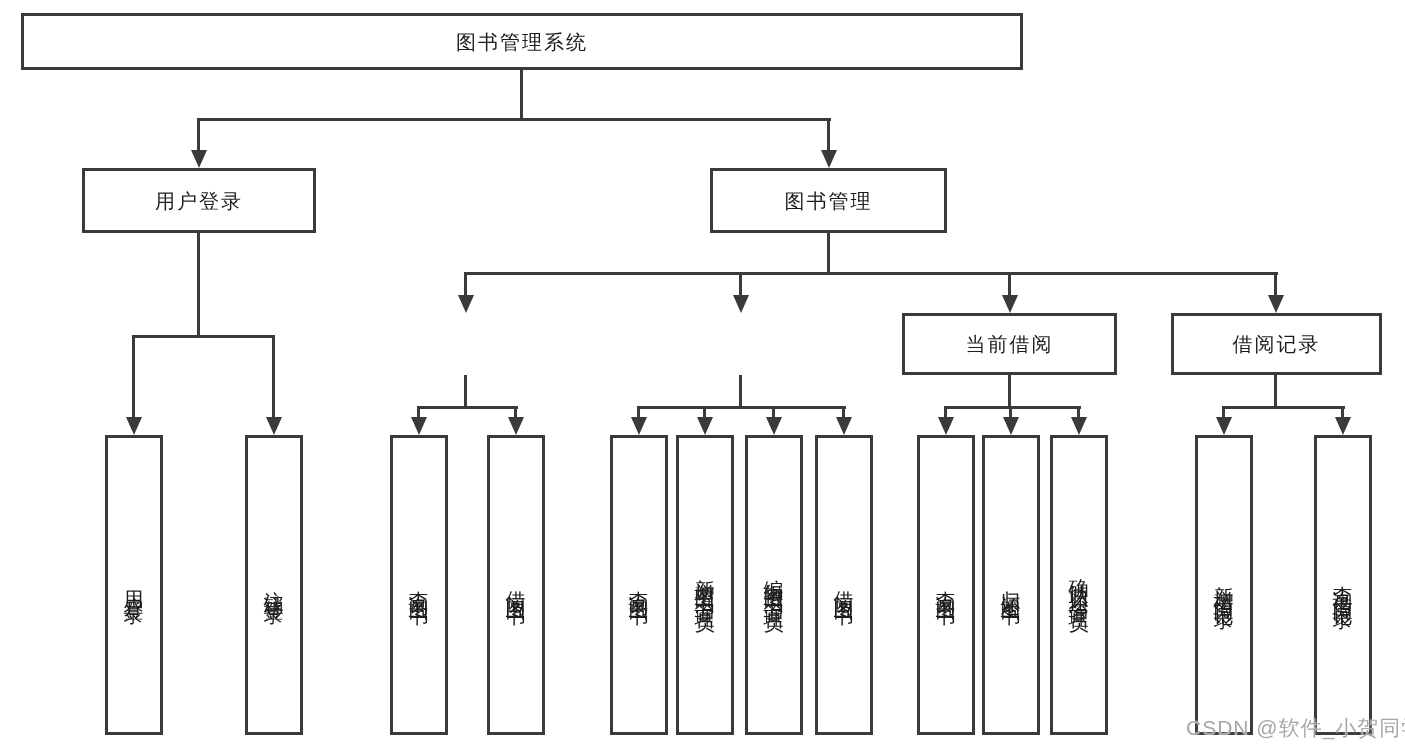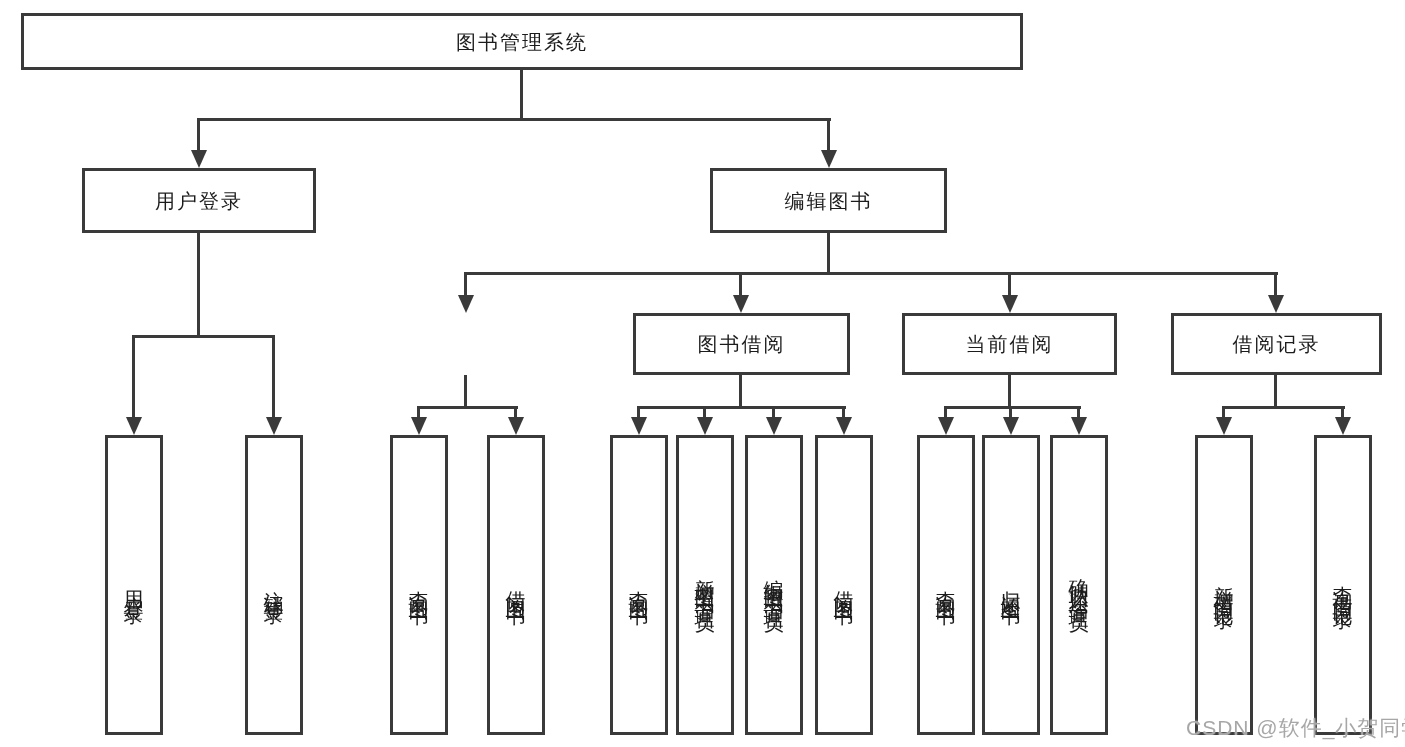--- a/index.html
+++ b/index.html
@@ -36,26 +36,23 @@
 <div class="canvas">
 
   <div class="box" style="left:21px;top:13px;width:1002px;height:57px">
     <span class="lbl">图书管理系统</span>
   </div>
 
   <div class="box" style="left:82px;top:168px;width:234px;height:65px">
     <span class="lbl">用户登录</span>
   </div>
   <div class="box" style="left:710px;top:168px;width:237px;height:65px">
-    <span class="lbl">编辑图书</span>
+    <span class="lbl">图书管理</span>
   </div>
 
-  <div class="box" style="left:633px;top:313px;width:217px;height:62px">
-    <span class="lbl">图书借阅</span>
-  </div>
   <div class="box" style="left:902px;top:313px;width:215px;height:62px">
     <span class="lbl">当前借阅</span>
   </div>
   <div class="box" style="left:1171px;top:313px;width:211px;height:62px">
     <span class="lbl">借阅记录</span>
   </div>
 
   <div class="box v" style="left:105px;top:435px;width:58px;height:300px">
     <span class="lbl">用户登录</span>
   </div>

